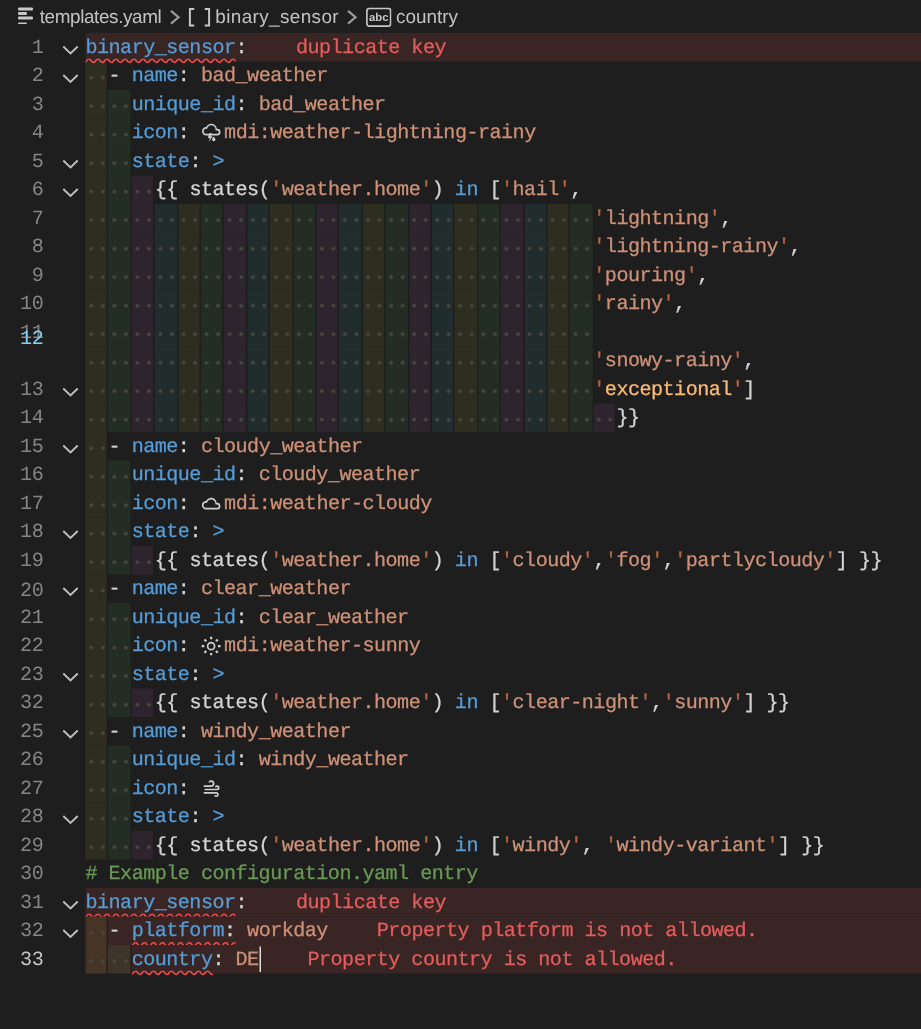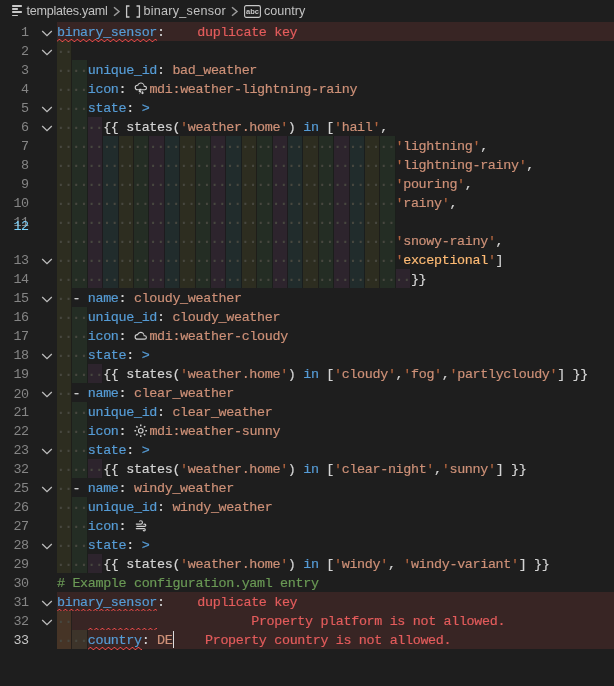--- a/index.html
+++ b/index.html
@@ -41,20 +41,21 @@
 <svg style="position:absolute;left:57.0px;top:38.6px" width="100.10000000000001" height="4" viewBox="0 0 100.10000000000001 4" preserveAspectRatio="none">
       <path d="M0,2.6 Q1.5,0.0 3,0.4 Q4.5,3.0 6,2.6 Q7.5,0.0 9,0.4 Q10.5,3.0 12,2.6 Q13.5,0.0 15,0.4 Q16.5,3.0 18,2.6 Q19.5,0.0 21,0.4 Q22.5,3.0 24,2.6 Q25.5,0.0 27,0.4 Q28.5,3.0 30,2.6 Q31.5,0.0 33,0.4 Q34.5,3.0 36,2.6 Q37.5,0.0 39,0.4 Q40.5,3.0 42,2.6 Q43.5,0.0 45,0.4 Q46.5,3.0 48,2.6 Q49.5,0.0 51,0.4 Q52.5,3.0 54,2.6 Q55.5,0.0 57,0.4 Q58.5,3.0 60,2.6 Q61.5,0.0 63,0.4 Q64.5,3.0 66,2.6 Q67.5,0.0 69,0.4 Q70.5,3.0 72,2.6 Q73.5,0.0 75,0.4 Q76.5,3.0 78,2.6 Q79.5,0.0 81,0.4 Q82.5,3.0 84,2.6 Q85.5,0.0 87,0.4 Q88.5,3.0 90,2.6 Q91.5,0.0 93,0.4 Q94.5,3.0 96,2.6 Q97.5,0.0 99,0.4 Q100.5,3.0 102,2.6" fill="none" stroke="#f14c4c" stroke-width="1"></path>
     </svg>
 <div class="code" style="left:197.3px;top:22px;color:#e45c5c">duplicate key</div>
 <div class="abs" style="left:57.0px;top:41px;width:15.4px;height:19px;background:rgba(255,255,64,0.07);border-right:1px solid rgba(24,24,24,0.7)"></div>
 <div class="abs" style="left:57.0px;top:41px;width:15.4px;height:19px;background-image:radial-gradient(circle at 3.85px 10.8px, #47473f 1.0px, transparent 1.5px);background-size:7.7px 19px"></div>
 <div class="ln" style="left:0;top:41px;color:#858585">2</div>
 <svg class="abs" style="left:40.5px;top:48.8px" width="12" height="7" viewBox="0 0 12 7">
       <path d="M1.2 1 L6 5.6 L10.8 1" fill="none" stroke="#bdbdbd" stroke-width="1.3"></path>
     </svg>
+<div class="code" style="top:41px">  <span style="color:#d4d4d4">- </span><span style="color:#569cd6">name</span><span style="color:#d4d4d4">: </span><span style="color:#ce9178">bad_weather</span></div>
 <div class="abs" style="left:57.0px;top:60px;width:15.4px;height:19px;background:rgba(255,255,64,0.07);border-right:1px solid rgba(24,24,24,0.7)"></div>
 <div class="abs" style="left:72.4px;top:60px;width:15.4px;height:19px;background:rgba(127,255,127,0.07);border-right:1px solid rgba(24,24,24,0.7)"></div>
 <div class="abs" style="left:57.0px;top:60px;width:30.8px;height:19px;background-image:radial-gradient(circle at 3.85px 10.8px, #47473f 1.0px, transparent 1.5px);background-size:7.7px 19px"></div>
 <div class="ln" style="left:0;top:60px;color:#858585">3</div>
 <div class="code" style="top:60px">    <span style="color:#569cd6">unique_id</span><span style="color:#d4d4d4">: </span><span style="color:#ce9178">bad_weather</span></div>
 <div class="abs" style="left:57.0px;top:79px;width:15.4px;height:19px;background:rgba(255,255,64,0.07);border-right:1px solid rgba(24,24,24,0.7)"></div>
 <div class="abs" style="left:72.4px;top:79px;width:15.4px;height:19px;background:rgba(127,255,127,0.07);border-right:1px solid rgba(24,24,24,0.7)"></div>
 <div class="abs" style="left:57.0px;top:79px;width:30.8px;height:19px;background-image:radial-gradient(circle at 3.85px 10.8px, #47473f 1.0px, transparent 1.5px);background-size:7.7px 19px"></div>
 <div class="ln" style="left:0;top:79px;color:#858585">4</div>
 <div class="code" style="top:79px">    <span style="color:#569cd6">icon</span><span style="color:#d4d4d4">: </span><span>   </span></div>
@@ -410,20 +411,21 @@
       <path d="M0,2.6 Q1.5,0.0 3,0.4 Q4.5,3.0 6,2.6 Q7.5,0.0 9,0.4 Q10.5,3.0 12,2.6 Q13.5,0.0 15,0.4 Q16.5,3.0 18,2.6 Q19.5,0.0 21,0.4 Q22.5,3.0 24,2.6 Q25.5,0.0 27,0.4 Q28.5,3.0 30,2.6 Q31.5,0.0 33,0.4 Q34.5,3.0 36,2.6 Q37.5,0.0 39,0.4 Q40.5,3.0 42,2.6 Q43.5,0.0 45,0.4 Q46.5,3.0 48,2.6 Q49.5,0.0 51,0.4 Q52.5,3.0 54,2.6 Q55.5,0.0 57,0.4 Q58.5,3.0 60,2.6 Q61.5,0.0 63,0.4 Q64.5,3.0 66,2.6 Q67.5,0.0 69,0.4 Q70.5,3.0 72,2.6 Q73.5,0.0 75,0.4 Q76.5,3.0 78,2.6 Q79.5,0.0 81,0.4 Q82.5,3.0 84,2.6 Q85.5,0.0 87,0.4 Q88.5,3.0 90,2.6 Q91.5,0.0 93,0.4 Q94.5,3.0 96,2.6 Q97.5,0.0 99,0.4 Q100.5,3.0 102,2.6" fill="none" stroke="#f14c4c" stroke-width="1"></path>
     </svg>
 <div class="code" style="left:197.3px;top:592px;color:#e45c5c">duplicate key</div>
 <div class="abs" style="left:57.0px;top:611px;width:557.0px;height:19px;background:#382524"></div>
 <div class="abs" style="left:57.0px;top:611px;width:15.4px;height:19px;background:rgba(255,255,64,0.07);border-right:1px solid rgba(24,24,24,0.7)"></div>
 <div class="abs" style="left:57.0px;top:611px;width:15.4px;height:19px;background-image:radial-gradient(circle at 3.85px 10.8px, #47473f 1.0px, transparent 1.5px);background-size:7.7px 19px"></div>
 <div class="ln" style="left:0;top:611px;color:#858585">32</div>
 <svg class="abs" style="left:40.5px;top:618.8px" width="12" height="7" viewBox="0 0 12 7">
       <path d="M1.2 1 L6 5.6 L10.8 1" fill="none" stroke="#bdbdbd" stroke-width="1.3"></path>
     </svg>
+<div class="code" style="top:611px">  <span style="color:#d4d4d4">- </span><span style="color:#569cd6">platform</span><span style="color:#d4d4d4">: </span><span style="color:#ce9178">workday</span></div>
 <svg style="position:absolute;left:87.8px;top:627.6px" width="69.3" height="4" viewBox="0 0 69.3 4" preserveAspectRatio="none">
       <path d="M0,2.6 Q1.5,0.0 3,0.4 Q4.5,3.0 6,2.6 Q7.5,0.0 9,0.4 Q10.5,3.0 12,2.6 Q13.5,0.0 15,0.4 Q16.5,3.0 18,2.6 Q19.5,0.0 21,0.4 Q22.5,3.0 24,2.6 Q25.5,0.0 27,0.4 Q28.5,3.0 30,2.6 Q31.5,0.0 33,0.4 Q34.5,3.0 36,2.6 Q37.5,0.0 39,0.4 Q40.5,3.0 42,2.6 Q43.5,0.0 45,0.4 Q46.5,3.0 48,2.6 Q49.5,0.0 51,0.4 Q52.5,3.0 54,2.6 Q55.5,0.0 57,0.4 Q58.5,3.0 60,2.6 Q61.5,0.0 63,0.4 Q64.5,3.0 66,2.6 Q67.5,0.0 69,0.4 Q70.5,3.0 72,2.6" fill="none" stroke="#f14c4c" stroke-width="1"></path>
     </svg>
 <div class="code" style="left:251.2px;top:611px;color:#e45c5c">Property platform is not allowed.</div>
 <div class="abs" style="left:57.0px;top:630px;width:557.0px;height:19px;background:#382524"></div>
 <div class="abs" style="left:57.0px;top:630px;width:15.4px;height:19px;background:rgba(255,255,64,0.07);border-right:1px solid rgba(24,24,24,0.7)"></div>
 <div class="abs" style="left:72.4px;top:630px;width:15.4px;height:19px;background:rgba(127,255,127,0.07);border-right:1px solid rgba(24,24,24,0.7)"></div>
 <div class="abs" style="left:57.0px;top:630px;width:30.8px;height:19px;background-image:radial-gradient(circle at 3.85px 10.8px, #47473f 1.0px, transparent 1.5px);background-size:7.7px 19px"></div>
 <div class="ln" style="left:0;top:630px;color:#c6c6c6">33</div>
 <div class="code" style="top:630px">    <span style="color:#569cd6">country</span><span style="color:#d4d4d4">: </span><span style="color:#ce9178">DE</span></div>

